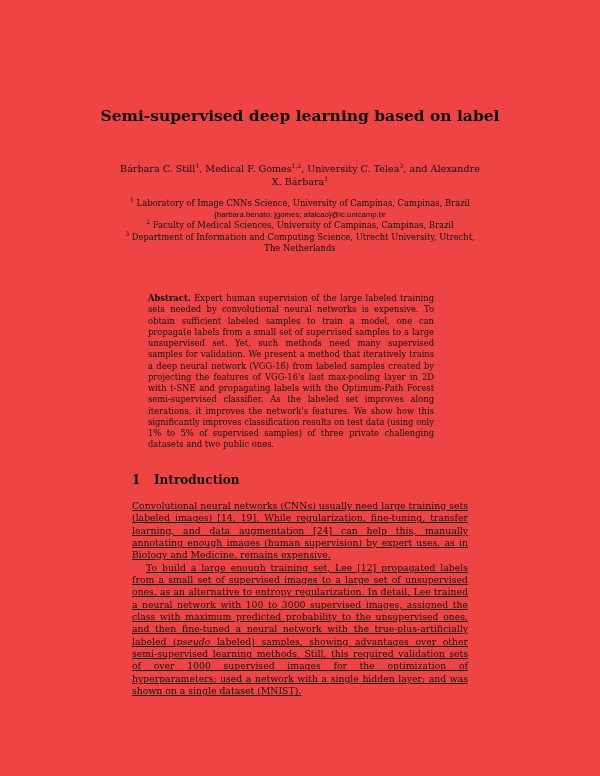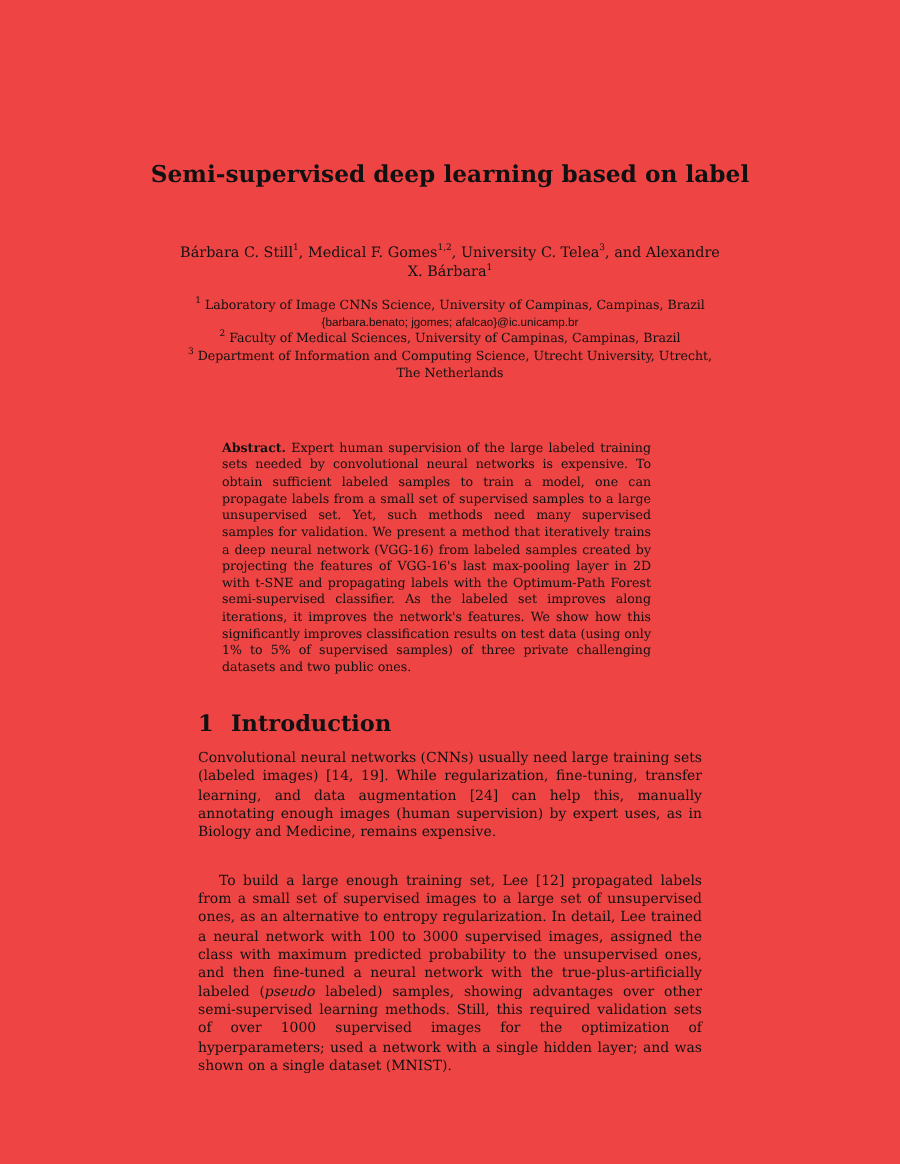--- a/index.html
+++ b/index.html
@@ -5,25 +5,25 @@
   html, body { margin:0; padding:0; background:#ffffff; }
   body { width:600px; height:776px; position:relative; overflow:hidden; font-family:"DejaVu Serif", serif; color:#111; }
   .page { position:absolute; left:0; top:0; width:600px; height:776px; background:#ef4444; }
   .title { position:absolute; left:100px; width:400px; top:106px; text-align:center; font-weight:bold; font-size:15.5px; line-height:20px; }
   .authors { position:absolute; left:118px; width:364px; top:163px; text-align:center; font-size:9.6px; line-height:12.5px; }
   .affils { position:absolute; left:118px; width:364px; top:198px; text-align:center; font-size:8.4px; line-height:11.2px; }
   .mono { font-family:Liberation Sans, sans-serif; font-size:7.8px; }
   sup { font-size:6px; vertical-align:super; line-height:0; }
   .abstract { position:absolute; left:148px; width:286px; top:293px; font-size:8.4px; line-height:11.25px; text-align:justify; }
   .keywords { position:absolute; left:160px; width:286px; top:435px; font-size:8.4px; line-height:11.25px; text-align:justify; }
-  .section { position:absolute; left:132px; top:473px; font-weight:bold; font-size:15px; }
+  .section { position:absolute; left:132px; top:473px; font-weight:bold; font-size:12px; }
   .section .num { display:inline-block; width:22px; }
   .body { position:absolute; left:132px; width:336px; top:500px; font-size:9.3px; line-height:12.35px; text-align:justify; }
-  .body p { margin:0; }
-  .body p.indent { text-indent:14px;margin-top:20px; }
+  .body p { margin:0;text-decoration:underline; }
+  .body p.indent { text-indent:14px; }
   b { font-weight:bold; }
 </style>
 </head>
 <body>
 
 <div class="page">
 
   <div class="title">
     <div>Semi-supervised deep learning based on label</div>
   </div>

